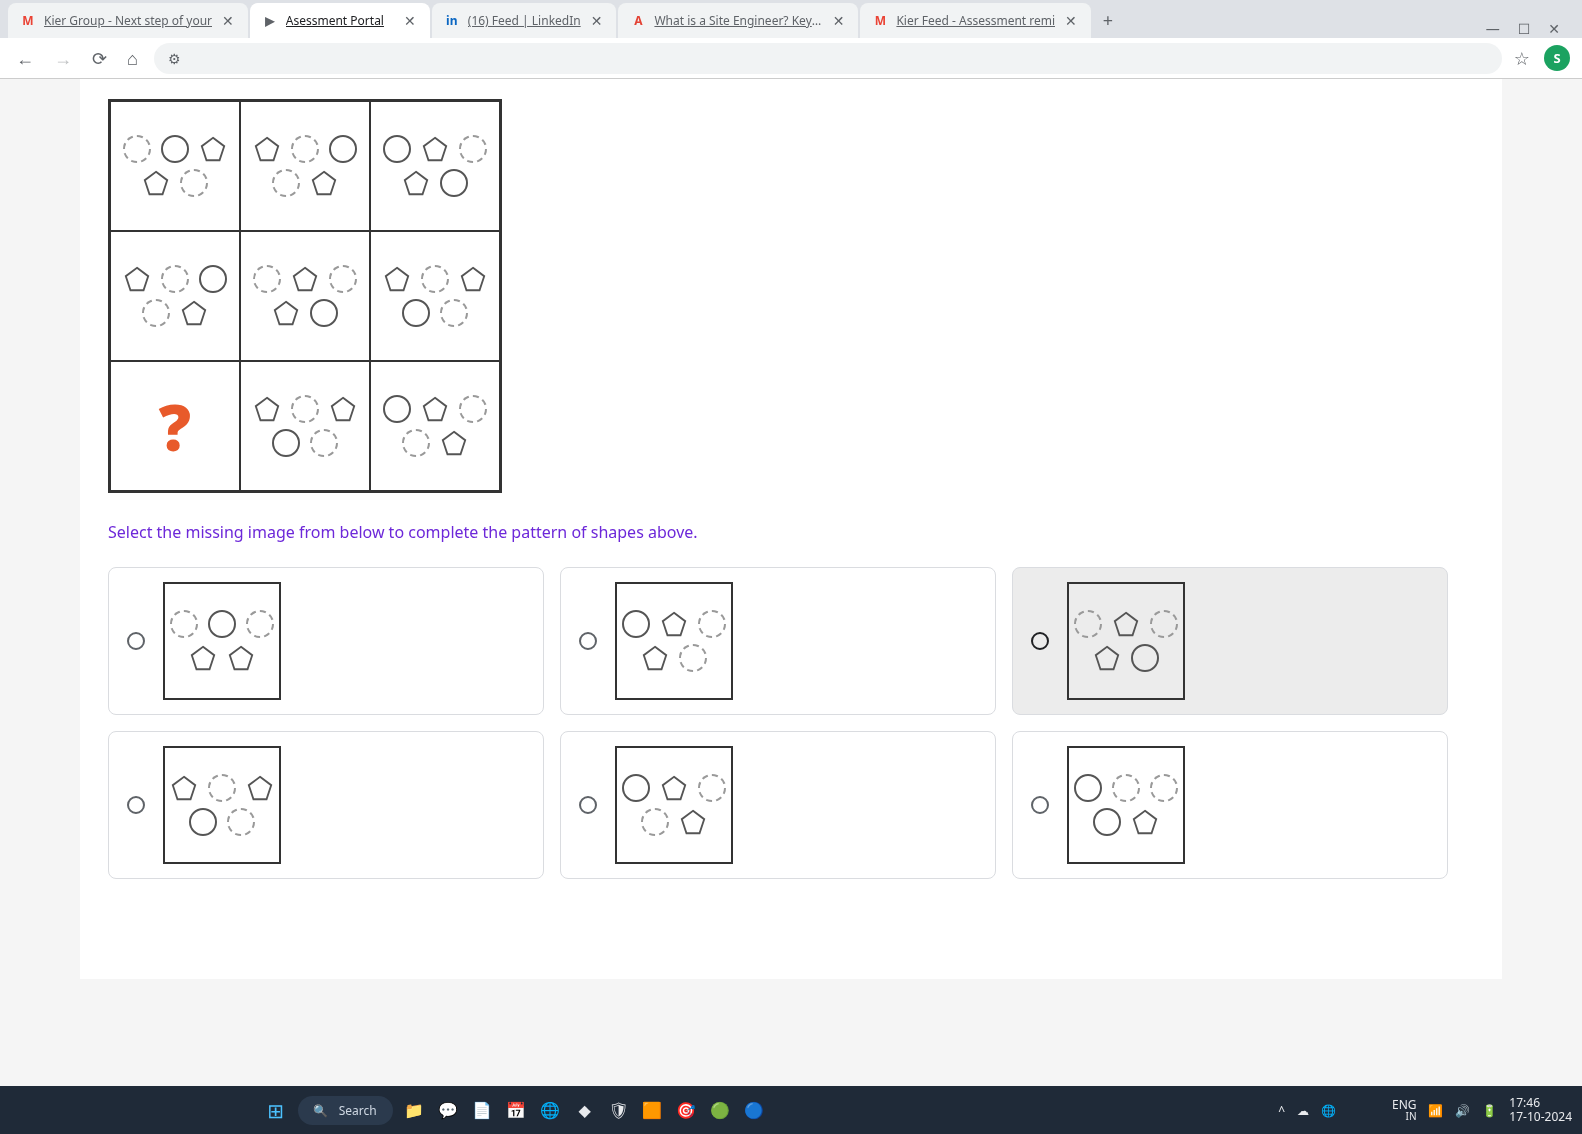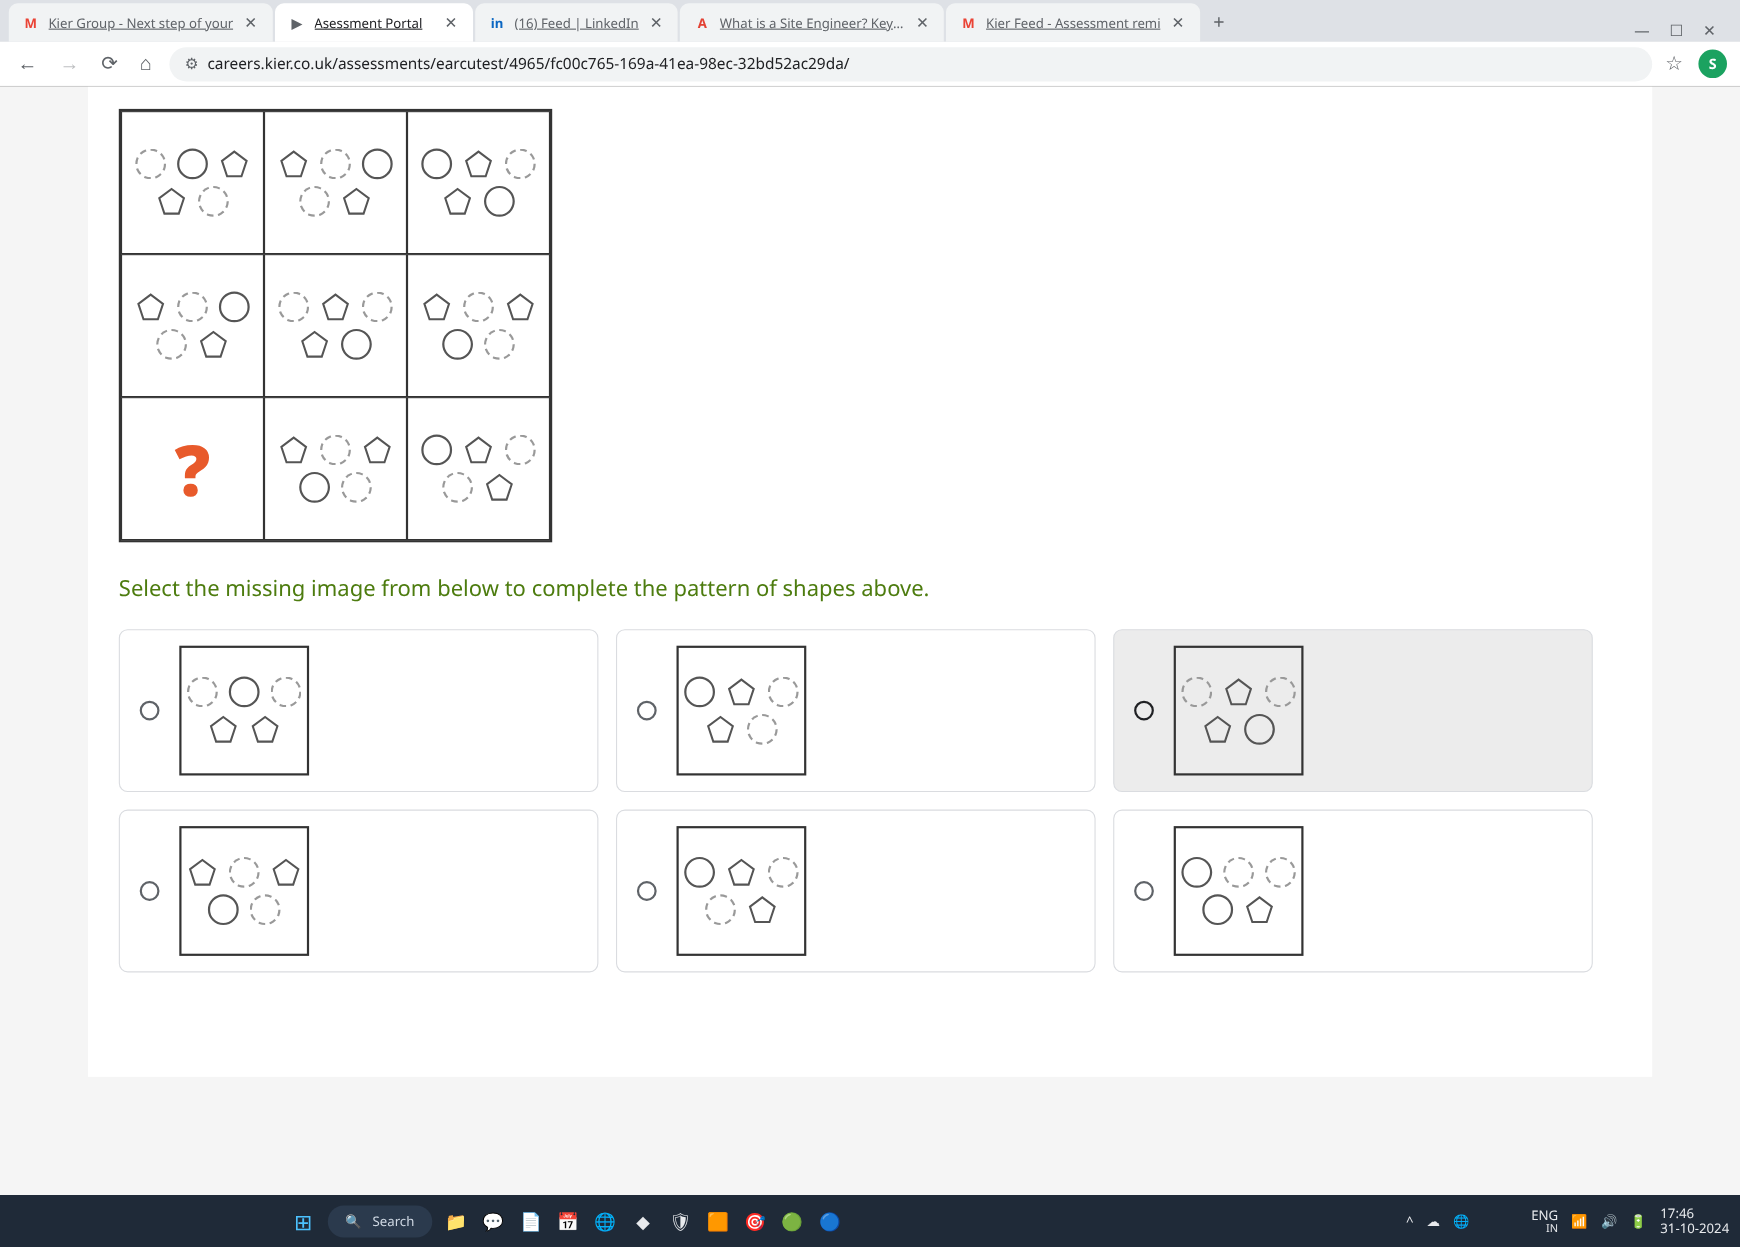--- a/index.html
+++ b/index.html
@@ -133,22 +133,22 @@
   }
   .row-shapes { display:flex; gap:10px; justify-content:center; }
   .qmark {
     font-size: 64px;
     font-weight: 900;
     color: #e85a2b;
   }
   .instruction {
     margin-top: 28px;
     margin-bottom: 24px;
-    font-size: 20px;
-    color: #4d7c0f;
+    font-size: 16px;
+    color: #6d28d9;
   }
   .options {
     display: grid;
     grid-template-columns: repeat(3, 1fr);
     gap: 16px;
     max-width: 1340px;
   }
   .option {
     border: 1px solid #dadce0;
     border-radius: 8px;
@@ -248,21 +248,20 @@
 <span>✕</span>
       </div>
     </div>
   <div class="address-bar">
     <span class="nav-btn">←</span>
     <span class="nav-btn" style="opacity:.4">→</span>
     <span class="nav-btn">⟳</span>
     <span class="nav-btn">⌂</span>
     <div class="url-field">
       <span class="site-info">⚙</span>
-      <span class="url-text">careers.kier.co.uk/assessments/earcutest/4965/fc00c765-169a-41ea-98ec-32bd52ac29da/</span>
     </div>
     <div class="addr-right">
       <span>☆</span>
       <span class="profile-badge">S</span>
     </div>
   </div>
 </div>
 
 <div class="page">
   <div class="matrix" id="matrix">
@@ -528,16 +527,16 @@
     <span>🌐</span>
     <div style="text-align:right;line-height:1.1;margin-left:44px;">
       <div>ENG</div>
       <div style="font-size:10px;">IN</div>
     </div>
     <span>📶</span>
     <span>🔊</span>
     <span>🔋</span>
     <div class="clock">
       <div>17:46</div>
-      <div>31-10-2024</div>
+      <div>17-10-2024</div>
     </div>
   </div>
 </div>
 
 </body></html>

